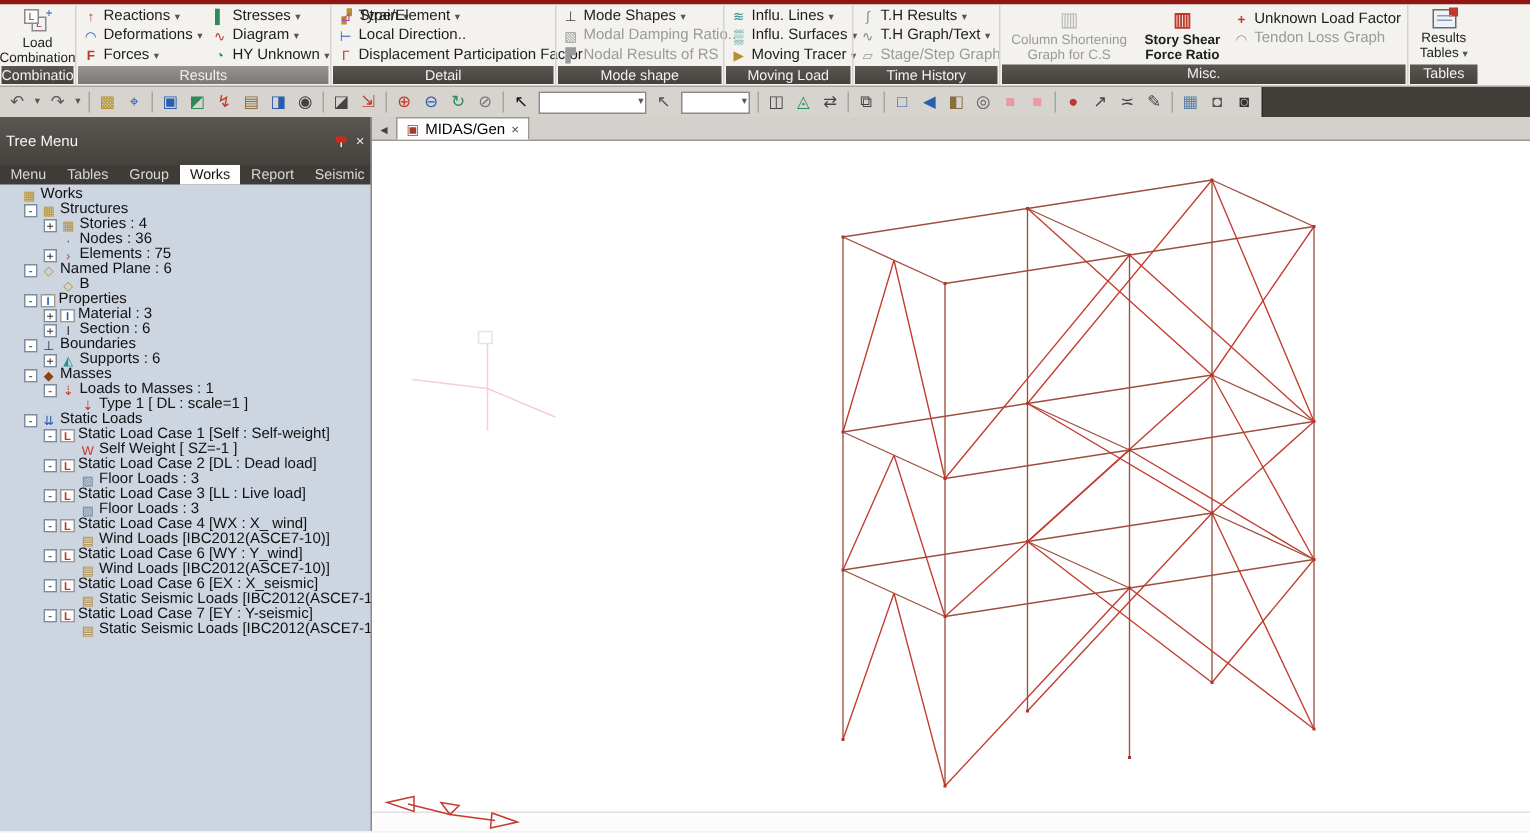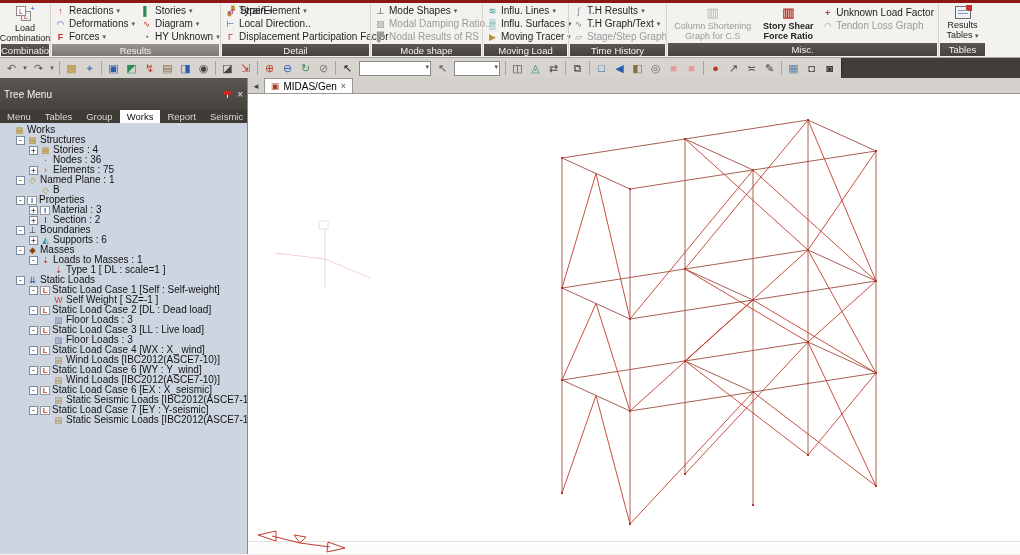--- a/index.html
+++ b/index.html
@@ -136,21 +136,21 @@
           </div>
         <div class="ritem">
             <span class="ric" style="color:#c0392b;font-weight:bold">F</span>
             <span>Forces</span>
             <span class="caret">▾</span>
           </div>
       </div>
       <div class="rcol">
         <div class="ritem">
             <span class="ric" style="color:#2e8b57">▌</span>
-            <span>Stories</span>
+            <span>Stresses</span>
             <span class="caret">▾</span>
           </div>
         <div class="ritem">
             <span class="ric" style="color:#c0392b">∿</span>
             <span>Diagram</span>
             <span class="caret">▾</span>
           </div>
         <div class="ritem">
             <span class="ric" style="color:#2e8b57">◔</span>
             <span>HY Unknown</span>
@@ -385,41 +385,41 @@
           <span>Nodes : 36</span>
         </div>
         <div class="trow" style="padding-left: 29px;">
           <span class="exp">+</span>
           <span class="tico" style="color: rgb(192, 57, 43);">›</span>
           <span>Elements : 75</span>
         </div>
         <div class="trow" style="padding-left: 16px;">
           <span class="exp">-</span>
           <span class="tico" style="color: rgb(184, 145, 47);">◇</span>
-          <span>Named Plane : 1</span>
+          <span>Named Plane : 6</span>
         </div>
         <div class="trow" style="padding-left: 29px;">
           <span class="exp-sp"></span>
           <span class="tico" style="color: rgb(184, 145, 47);">◇</span>
           <span>B</span>
         </div>
         <div class="trow" style="padding-left: 16px;">
           <span class="exp">-</span>
           <span class="tico boxed" style="color: rgb(42, 93, 176);">I</span>
           <span>Properties</span>
         </div>
         <div class="trow" style="padding-left: 29px;">
           <span class="exp">+</span>
           <span class="tico boxed" style="color: rgb(42, 93, 176);">I</span>
           <span>Material : 3</span>
         </div>
         <div class="trow" style="padding-left: 29px;">
           <span class="exp">+</span>
           <span class="tico" style="color: rgb(51, 51, 51);">I</span>
-          <span>Section : 2</span>
+          <span>Section : 6</span>
         </div>
         <div class="trow" style="padding-left: 16px;">
           <span class="exp">-</span>
           <span class="tico" style="color: rgb(51, 51, 51);">⊥</span>
           <span>Boundaries</span>
         </div>
         <div class="trow" style="padding-left: 29px;">
           <span class="exp">+</span>
           <span class="tico" style="color: rgb(42, 143, 143);">◭</span>
           <span>Supports : 6</span>

